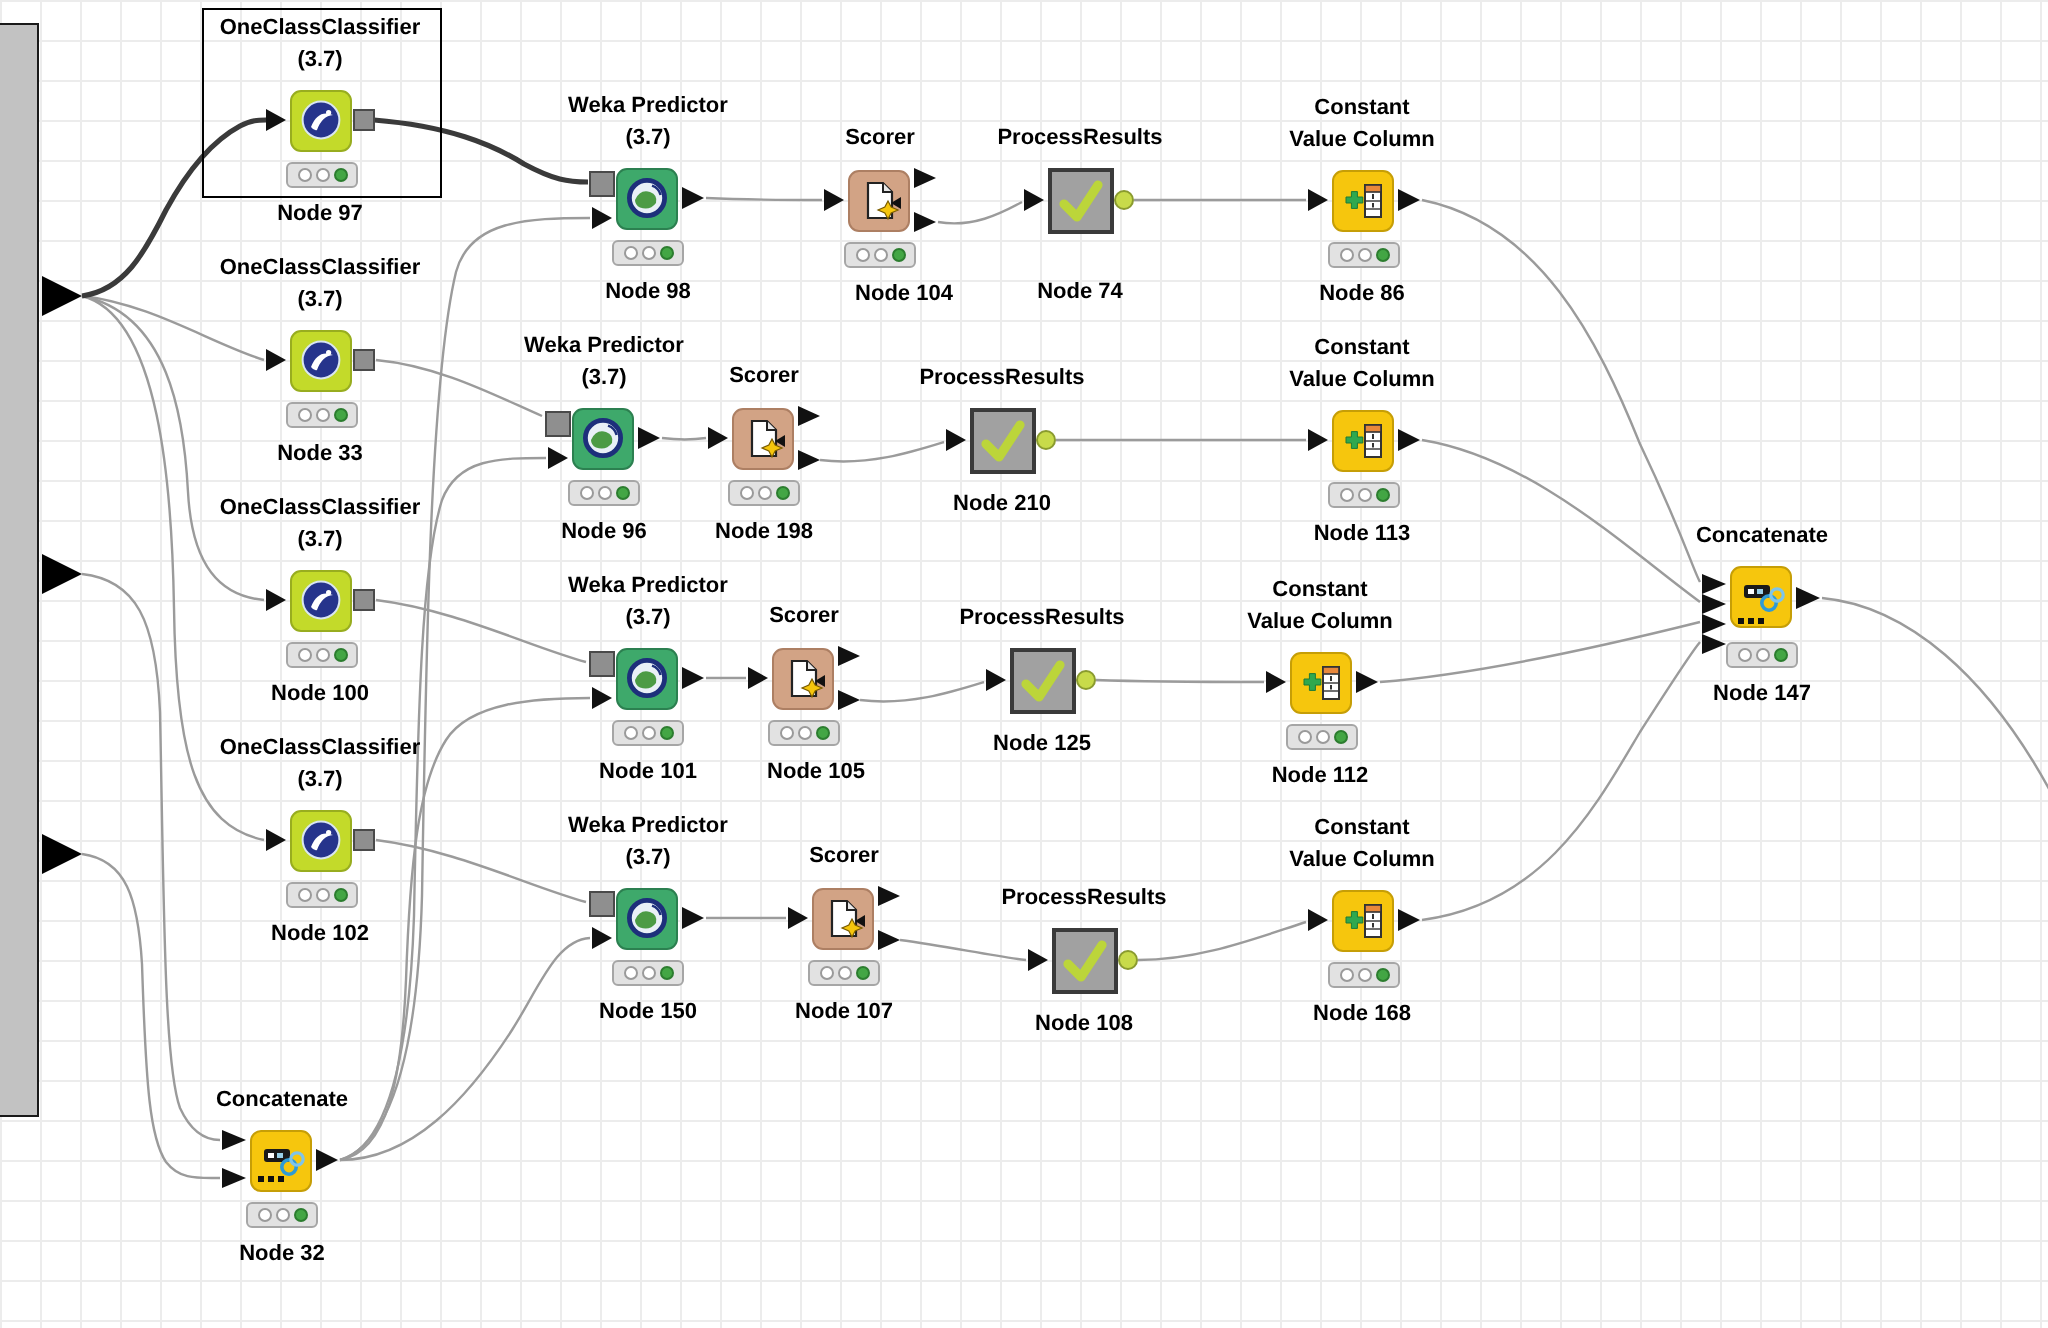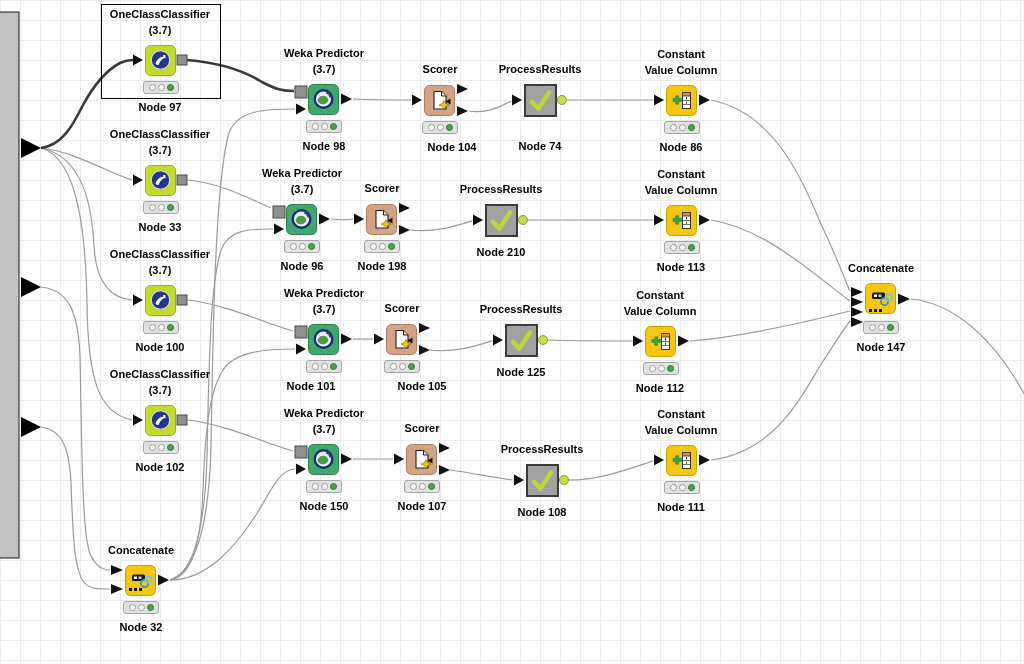--- a/index.html
+++ b/index.html
@@ -393,28 +393,28 @@
     <i></i>
     <i class="g"></i>
   </div>
 
 <div class="nm" style="left:115px;top:101px">Node 97</div>
 <div class="nm" style="left:115px;top:221px">Node 33</div>
 <div class="nm" style="left:115px;top:341px">Node 100</div>
 <div class="nm" style="left:115px;top:461px">Node 102</div>
 <div class="nm" style="left:279px;top:140px">Node 98</div>
 <div class="nm" style="left:257px;top:260px">Node 96</div>
-<div class="nm" style="left:266px;top:380px">Node 101</div>
+<div class="nm" style="left:279px;top:380px">Node 101</div>
 <div class="nm" style="left:279px;top:500px">Node 150</div>
 <div class="nm" style="left:407px;top:141px">Node 104</div>
 <div class="nm" style="left:337px;top:260px">Node 198</div>
-<div class="nm" style="left:377px;top:380px">Node 105</div>
+<div class="nm" style="left:363px;top:380px">Node 105</div>
 <div class="nm" style="left:377px;top:500px">Node 107</div>
 <div class="nm" style="left:495px;top:140px">Node 74</div>
 <div class="nm" style="left:456px;top:246px">Node 210</div>
 <div class="nm" style="left:476px;top:366px">Node 125</div>
 <div class="nm" style="left:497px;top:506px">Node 108</div>
 <div class="nm" style="left:636px;top:141px">Node 86</div>
 <div class="nm" style="left:636px;top:261px">Node 113</div>
 <div class="nm" style="left:615px;top:382px">Node 112</div>
-<div class="nm" style="left:636px;top:501px">Node 111</div>
+<div class="nm" style="left:636px;top:501px">Node 168</div>
 <div class="nm" style="left:836px;top:341px">Node 147</div>
 <div class="nm" style="left:96px;top:621px">Node 32</div>
 
 </body></html>

